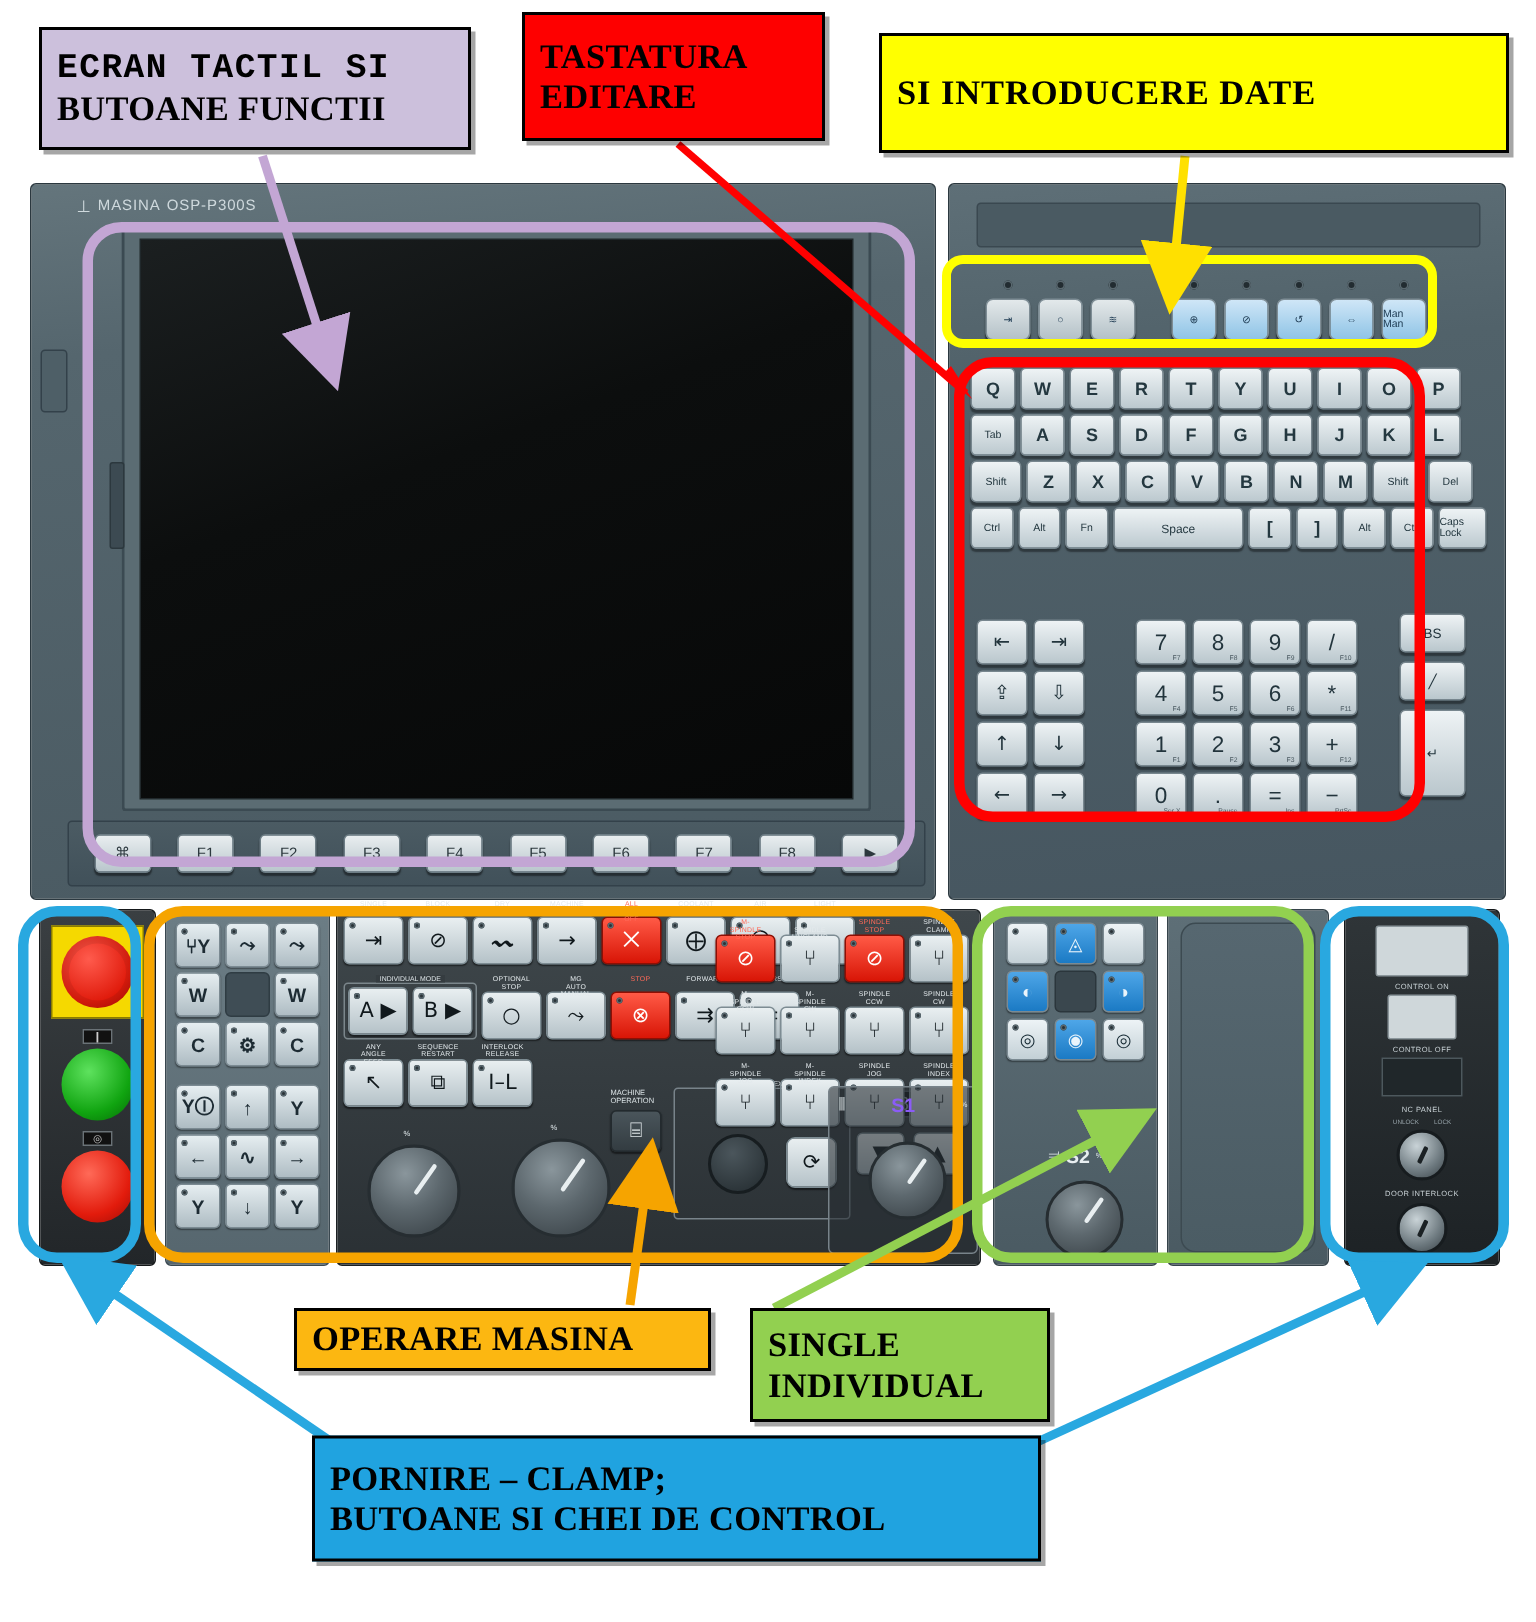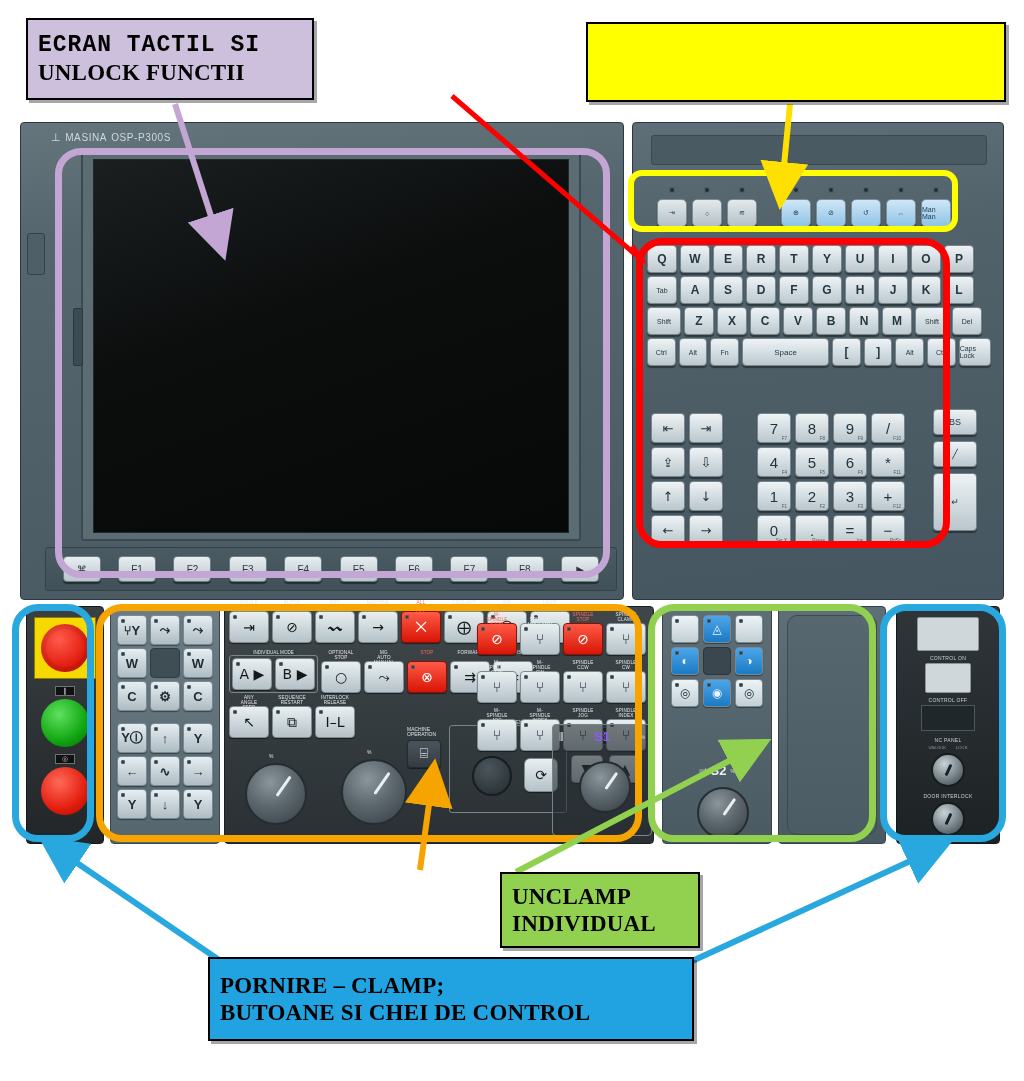--- a/index.html
+++ b/index.html
@@ -626,26 +626,34 @@
     <polygon points="648,266 628,250 634,244" fill="#ff0000"></polygon>
     <line x1="790" y1="104" x2="782" y2="186" stroke="#ffe000" stroke-width="6" marker-end="url(#ah-yellow)"></line>
     <line x1="420" y1="870" x2="432" y2="782" stroke="#f6a400" stroke-width="6" marker-end="url(#ah-orange)"></line>
     <line x1="516" y1="872" x2="750" y2="750" stroke="#92d050" stroke-width="6" marker-end="url(#ah-green)"></line>
     <line x1="222" y1="962" x2="58" y2="850" stroke="#29a8e0" stroke-width="6" marker-end="url(#ah-blue)"></line>
     <line x1="690" y1="962" x2="930" y2="852" stroke="#29a8e0" stroke-width="6" marker-end="url(#ah-blue)"></line>
   </svg>
 
   <div class="callout" id="co-screen" style="background: rgb(204, 192, 220);">
       <span class="ln">ECRAN  TACTIL  SI</span>
-      <span class="ln">UNLOCK FUNCTII</span>
+      <span class="ln">BUTOANE FUNCTII</span>
+    </div>
+  <div class="callout" id="co-keyboard" style="background: rgb(254, 0, 0);">
+      <span class="ln">TASTATURA</span>
+      <span class="ln">EDITARE</span>
     </div>
   <div class="callout" id="co-mode" style="background: rgb(255, 255, 0);">
+      <span class="ln">SI INTRODUCERE DATE</span>
+    </div>
+  <div class="callout" id="co-oper" style="background: rgb(252, 183, 17);">
+      <span class="ln">OPERARE MASINA</span>
     </div>
   <div class="callout" id="co-panels" style="background: rgb(146, 208, 80);">
-      <span class="ln">UNCLAMP</span>
+      <span class="ln">SINGLE</span>
       <span class="ln">INDIVIDUAL</span>
     </div>
   <div class="callout" id="co-power" style="background: rgb(32, 163, 224);">
       <span class="ln">PORNIRE – CLAMP;</span>
       <span class="ln">BUTOANE SI CHEI DE CONTROL</span>
     </div>
 
 </div>
 
 </body></html>

